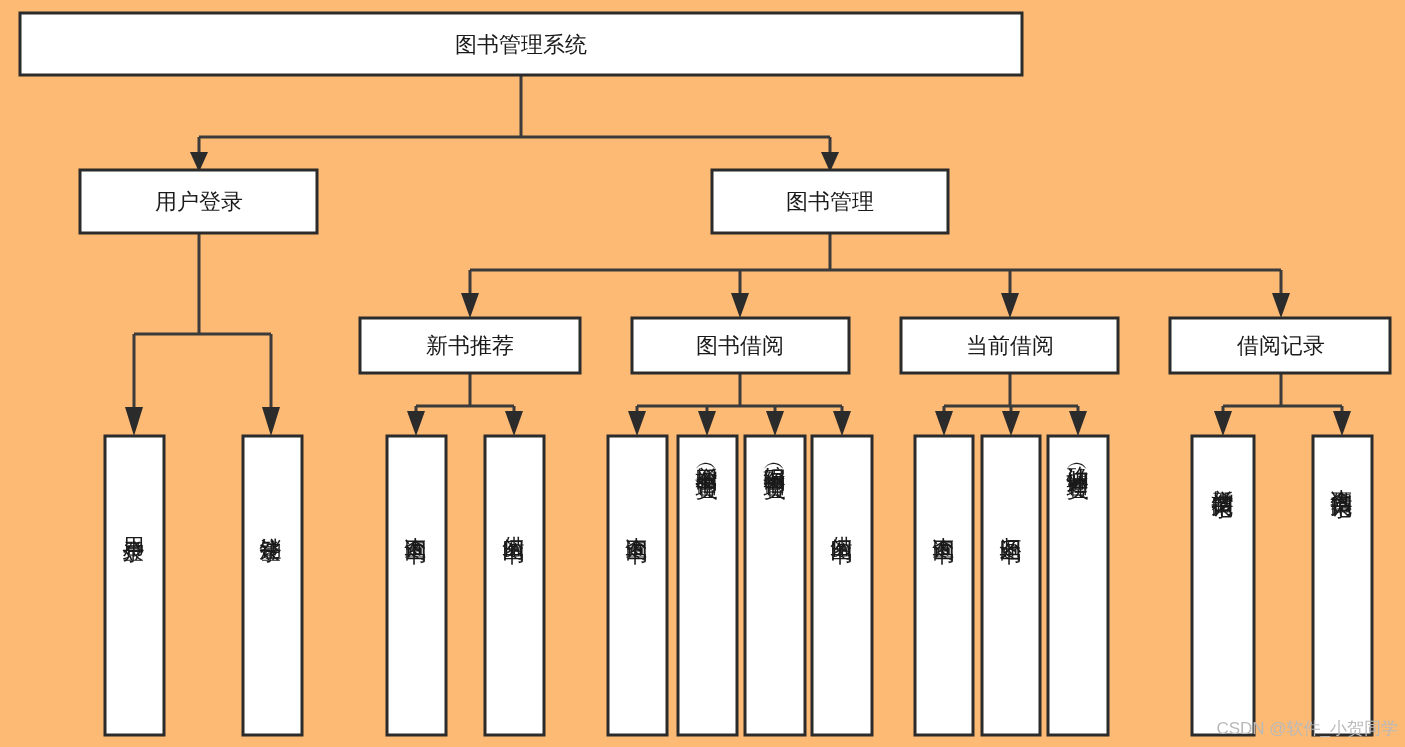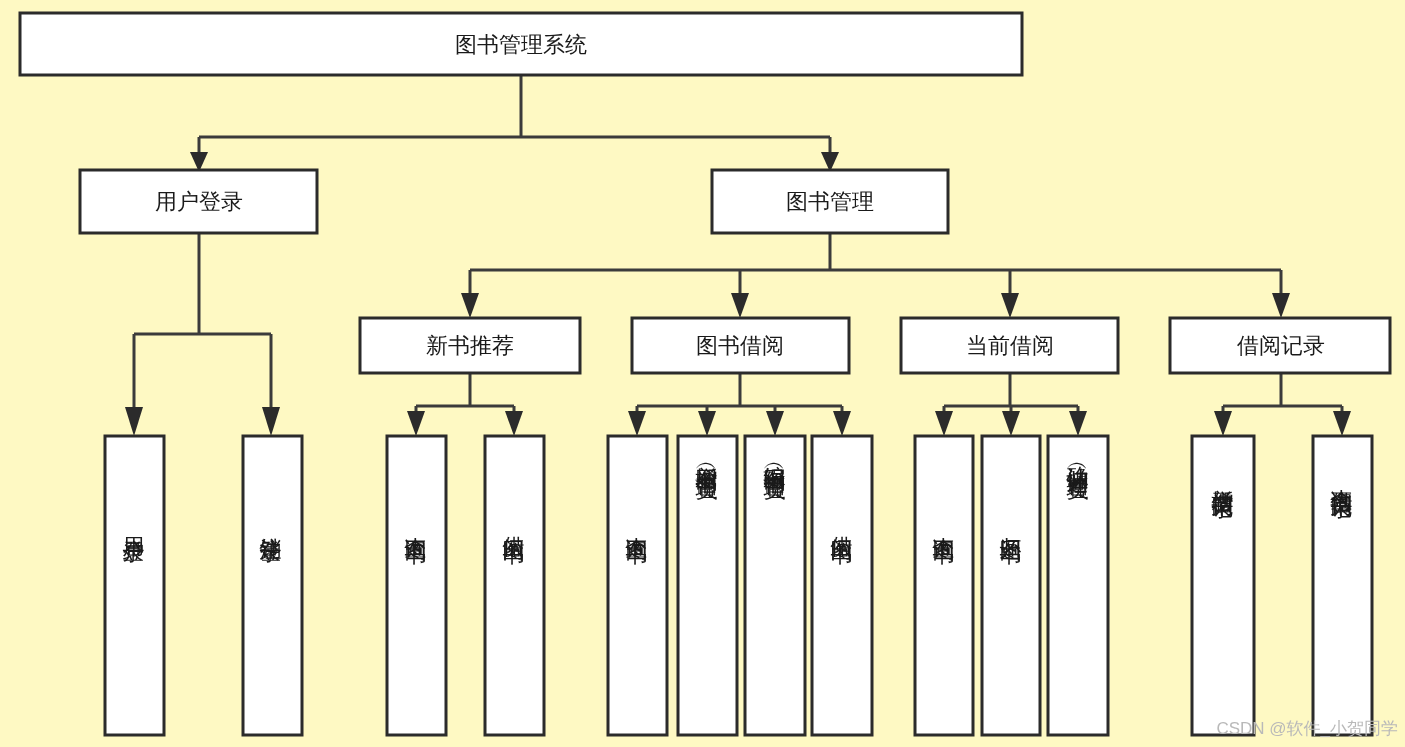--- a/index.html
+++ b/index.html
@@ -7,21 +7,21 @@
     padding: 0;
     background: #ffffff;
   }
   body {
     font-family: "Liberation Sans", "DejaVu Sans", sans-serif;
   }
   #diagram-root {
     position: relative;
     width: 1405px;
     height: 747px;
-    background: #fef9c3;
+    background: #fdba74;
     overflow: hidden;
   }
   #diagram-svg {
     position: absolute;
     left: 0;
     top: 0;
     width: 1405px;
     height: 747px;
   }
   .node-box {

